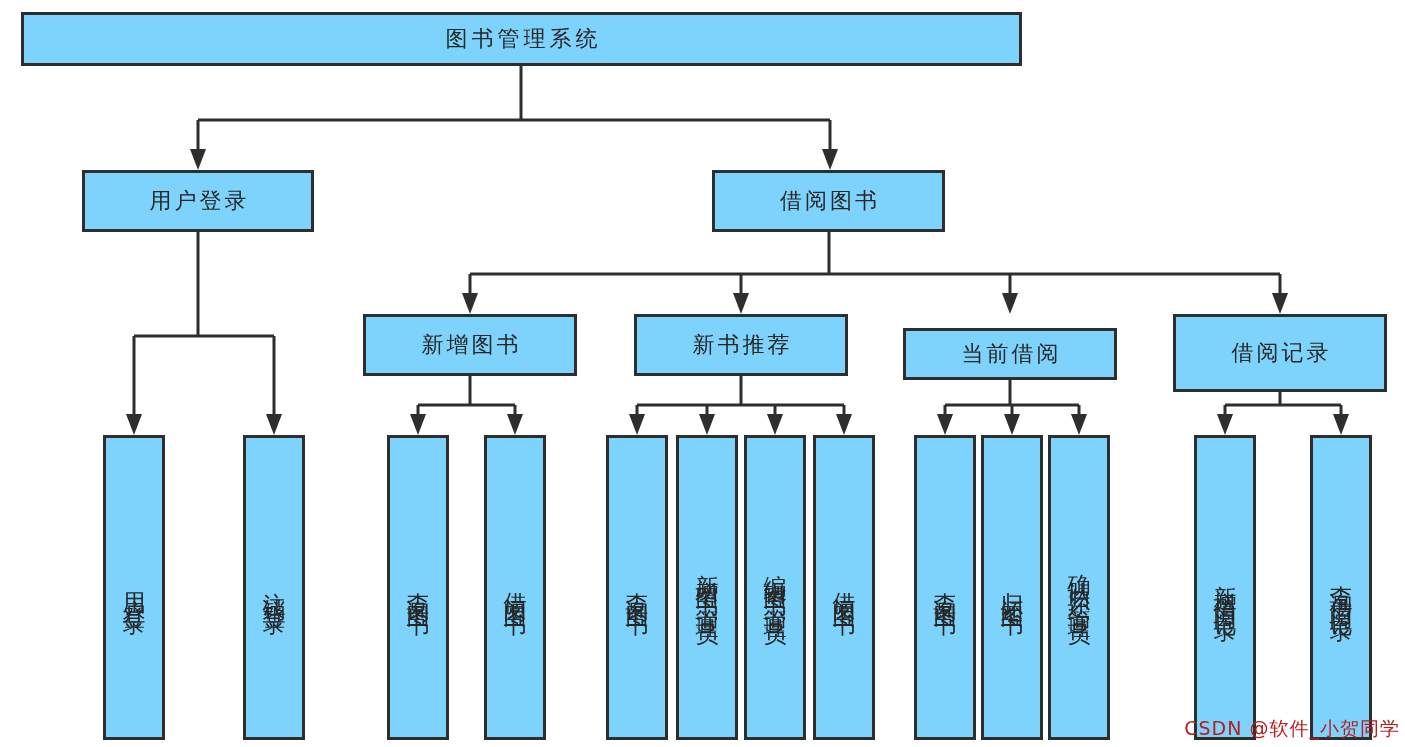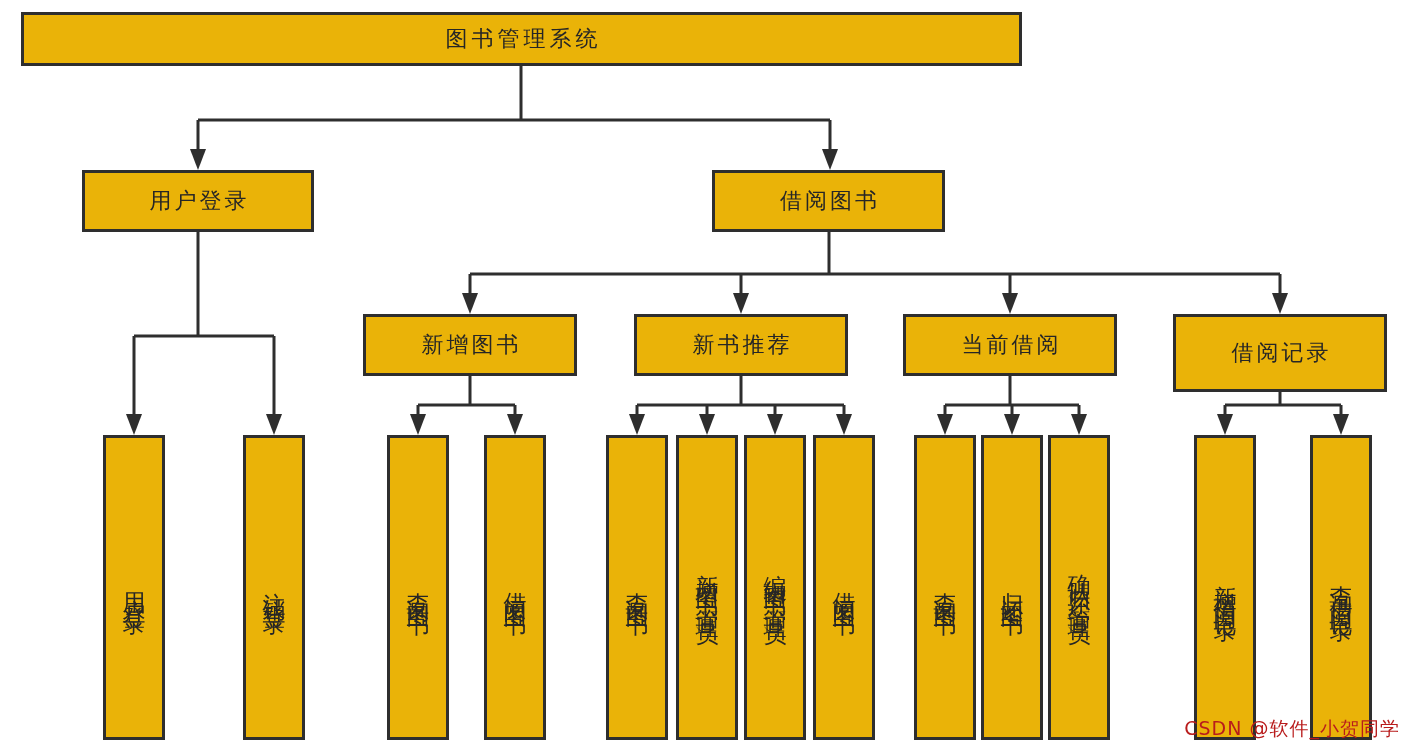--- a/index.html
+++ b/index.html
@@ -18,21 +18,21 @@
   .wires {
     position: absolute;
     left: 0;
     top: 0;
     z-index: 1;
   }
   .node {
     position: absolute;
     box-sizing: border-box;
     border: 3px solid #2e2e2e;
-    background: #eab308;
+    background: #7dd3fc;
     color: #262626;
     display: flex;
     align-items: center;
     justify-content: center;
     z-index: 2;
     white-space: nowrap;
   }
   .hnode {
     font-size: 22px;
     letter-spacing: 3px;
@@ -107,21 +107,21 @@
     </g>
   </svg>
 
   <div class="node root-node" style="left:21px; top:12px; width:1001px; height:54px;">图书管理系统</div>
 
   <div class="node hnode" style="left:82px; top:170px; width:232px; height:62px;">用户登录</div>
   <div class="node hnode" style="left:712px; top:170px; width:233px; height:62px;">借阅图书</div>
 
   <div class="node hnode" style="left:363px; top:314px; width:214px; height:62px;">新增图书</div>
   <div class="node hnode" style="left:634px; top:314px; width:214px; height:62px;">新书推荐</div>
-  <div class="node hnode" style="left:903px; top:314px; width:214px; height:62px;">当前借阅</div>
+  <div class="node hnode" style="left:903px; top:328px; width:214px; height:52px;">当前借阅</div>
   <div class="node hnode" style="left:1173px; top:314px; width:214px; height:78px;">借阅记录</div>
 
   <div class="node vnode" style="left:103px; top:435px; width:62px; height:305px;">用户登录</div>
   <div class="node vnode" style="left:243px; top:435px; width:62px; height:305px;">注销登录</div>
 
   <div class="node vnode" style="left:387px; top:435px; width:62px; height:305px;">查询图书</div>
   <div class="node vnode" style="left:484px; top:435px; width:62px; height:305px;">借阅图书</div>
 
   <div class="node vnode" style="left:606px; top:435px; width:62px; height:305px;">查询图书</div>
   <div class="node vnode" style="left:676px; top:435px; width:62px; height:305px;">新增图书（管理员）</div>

